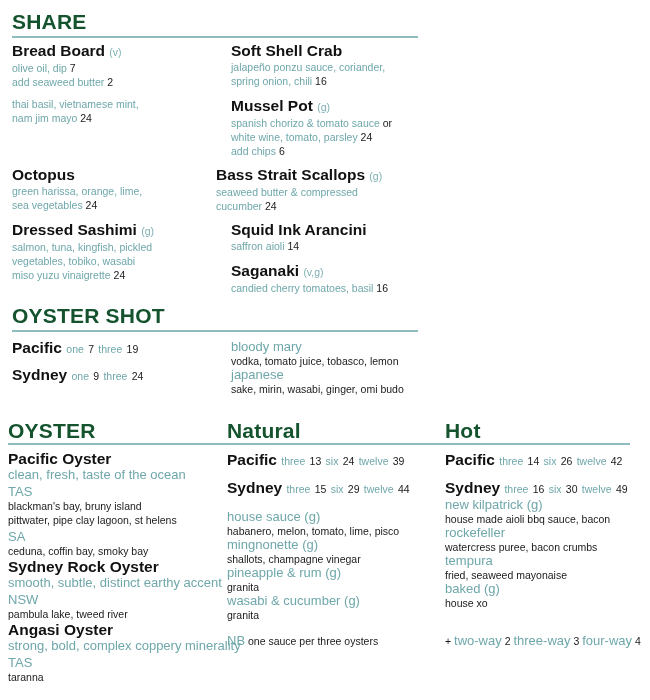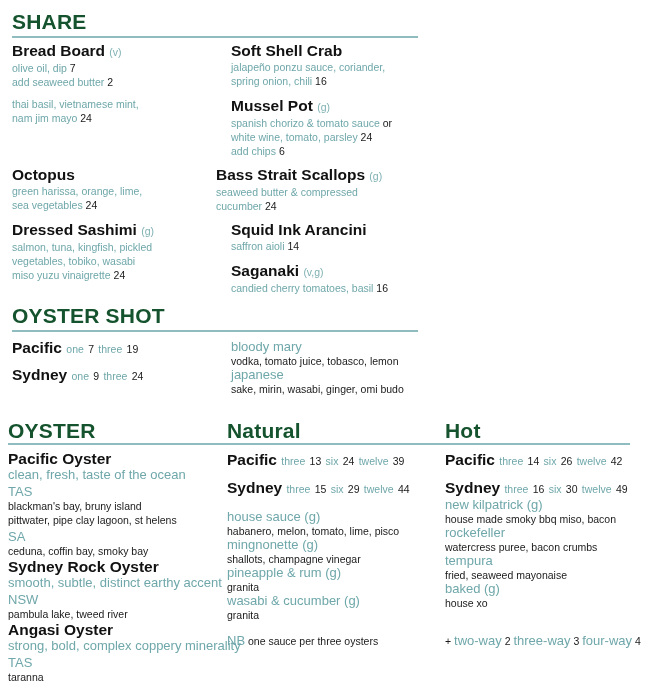--- a/index.html
+++ b/index.html
@@ -138,21 +138,21 @@
 
 <div class="abs section-title" style="left:445px;top:419px;">Hot</div>
 <div class="dish" style="left:445px;top:451px;">
   <div class="dish-name"><span>Pacific</span> <span class="plbl">three</span> <span class="ptxt">14</span> <span class="plbl">six</span> <span class="ptxt">26</span> <span class="plbl">twelve</span> <span class="ptxt">42</span></div>
 </div>
 <div class="dish" style="left:445px;top:479px;">
   <div class="dish-name"><span>Sydney</span> <span class="plbl">three</span> <span class="ptxt">16</span> <span class="plbl">six</span> <span class="ptxt">30</span> <span class="plbl">twelve</span> <span class="ptxt">49</span></div>
 </div>
 <div class="abs" style="left:445px;top:482px;margin-top:16px;">
   <div class="light">new kilpatrick (g)</div>
-  <div class="dark">house made smoky bbq miso, bacon</div>
+  <div class="dark">house made aioli bbq sauce, bacon</div>
   <div class="light">rockefeller</div>
   <div class="dark">watercress puree, bacon crumbs</div>
   <div class="light">tempura</div>
   <div class="dark">fried, seaweed mayonaise</div>
   <div class="light">baked (g)</div>
   <div class="dark">house xo</div>
 </div>
 <div class="abs dark" style="left:445px;top:634px;">
   <span>+</span>
   <span class="light">two-way</span>

